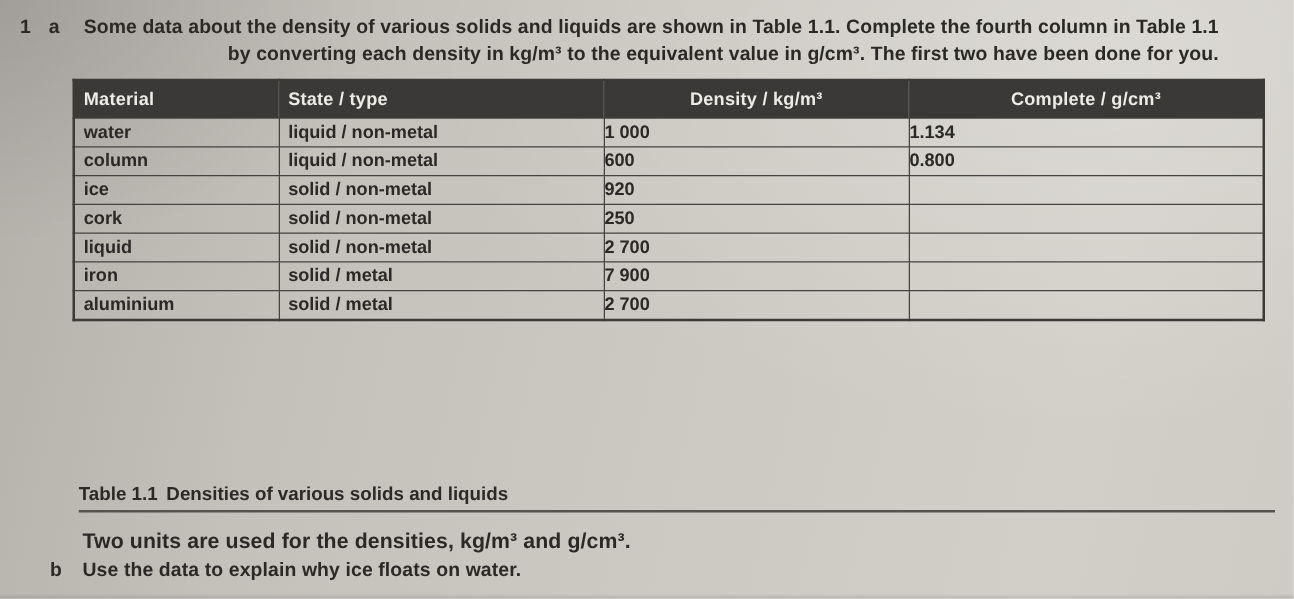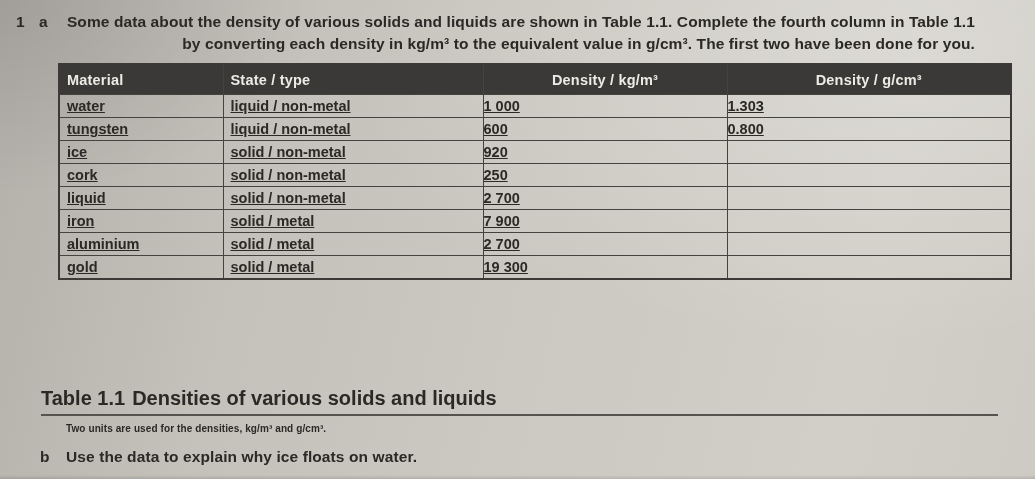--- a/index.html
+++ b/index.html
@@ -36,33 +36,33 @@
     border:2px solid #3c3a37;
   }
   table.density th, table.density td{
     border:1px solid #45433f;
     overflow:hidden;white-space:nowrap;
   }
   table.density th{
     background:#3a3937;color:#edebe6;
     height:29px;font-size:14.5px;letter-spacing:0.2px;
   }
-  table.density td{height:22px;text-decoration:underline;}
+  table.density td{height:22px;}
   .col-left{text-align:left;padding:0 4px 0 7px;}
   .col-center{padding:0;}
   .caption{
-    position:absolute;left:41px;top:387px;width:957px;
-    font-size:20px;font-weight:600;
+    position:absolute;left:63px;top:387px;width:957px;
+    font-size:15px;font-weight:600;
     border-bottom:2px solid #55534e;
     padding-bottom:4px;
   }
   .caption .cap-bold{font-weight:bold;margin-right:7px;}
   .units{
     position:absolute;left:66px;top:423px;
-    font-size:10px;font-weight:600;letter-spacing:0.1px;
+    font-size:17px;font-weight:600;letter-spacing:0.1px;
   }
   .partb{
     position:absolute;left:40px;top:448px;
     display:flex;font-size:15.5px;font-weight:600;letter-spacing:0.1px;
   }
   .partb .qletter{width:26px;}
 </style>
 </head>
 <body>
 
@@ -79,32 +79,32 @@
       <col style="width:164px">
       <col style="width:260px">
       <col style="width:244px">
       <col style="width:284px">
     </colgroup>
     <thead>
       <tr>
         <th class="col-left">Material</th>
         <th class="col-left">State / type</th>
         <th class="col-center">Density / kg/m³</th>
-        <th class="col-center">Density / g/cm³</th>
+        <th class="col-center">Complete / g/cm³</th>
       </tr>
     </thead>
     <tbody>
         <tr>
           <td class="col-left">water</td>
           <td class="col-left">liquid / non-metal</td>
           <td class="col-center">1 000</td>
-          <td class="col-center">1.303</td>
+          <td class="col-center">1.134</td>
         </tr>
         <tr>
-          <td class="col-left">tungsten</td>
+          <td class="col-left">column</td>
           <td class="col-left">liquid / non-metal</td>
           <td class="col-center">600</td>
           <td class="col-center">0.800</td>
         </tr>
         <tr>
           <td class="col-left">ice</td>
           <td class="col-left">solid / non-metal</td>
           <td class="col-center">920</td>
           <td class="col-center"></td>
         </tr>
@@ -125,26 +125,20 @@
           <td class="col-left">solid / metal</td>
           <td class="col-center">7 900</td>
           <td class="col-center"></td>
         </tr>
         <tr>
           <td class="col-left">aluminium</td>
           <td class="col-left">solid / metal</td>
           <td class="col-center">2 700</td>
           <td class="col-center"></td>
         </tr>
-        <tr>
-          <td class="col-left">gold</td>
-          <td class="col-left">solid / metal</td>
-          <td class="col-center">19 300</td>
-          <td class="col-center"></td>
-        </tr>
       </tbody>
   </table>
 
   <div class="caption">
     <span class="cap-bold">Table 1.1</span><span>Densities of various solids and liquids</span>
   </div>
 
   <div class="units">Two units are used for the densities, kg/m³ and g/cm³.</div>
 
   <div class="partb">

